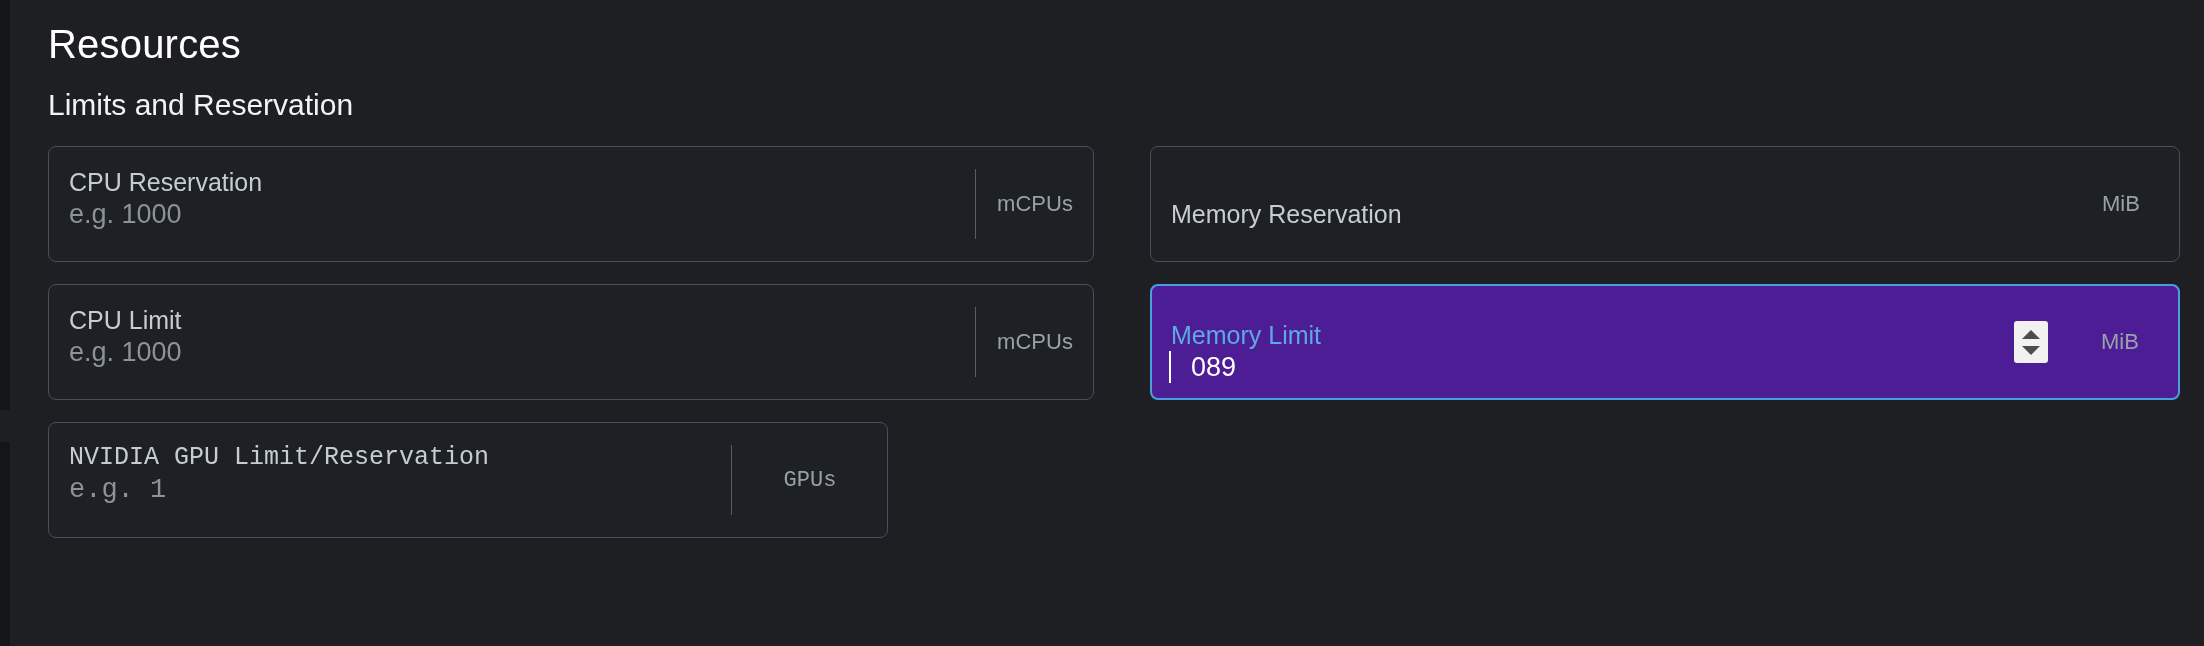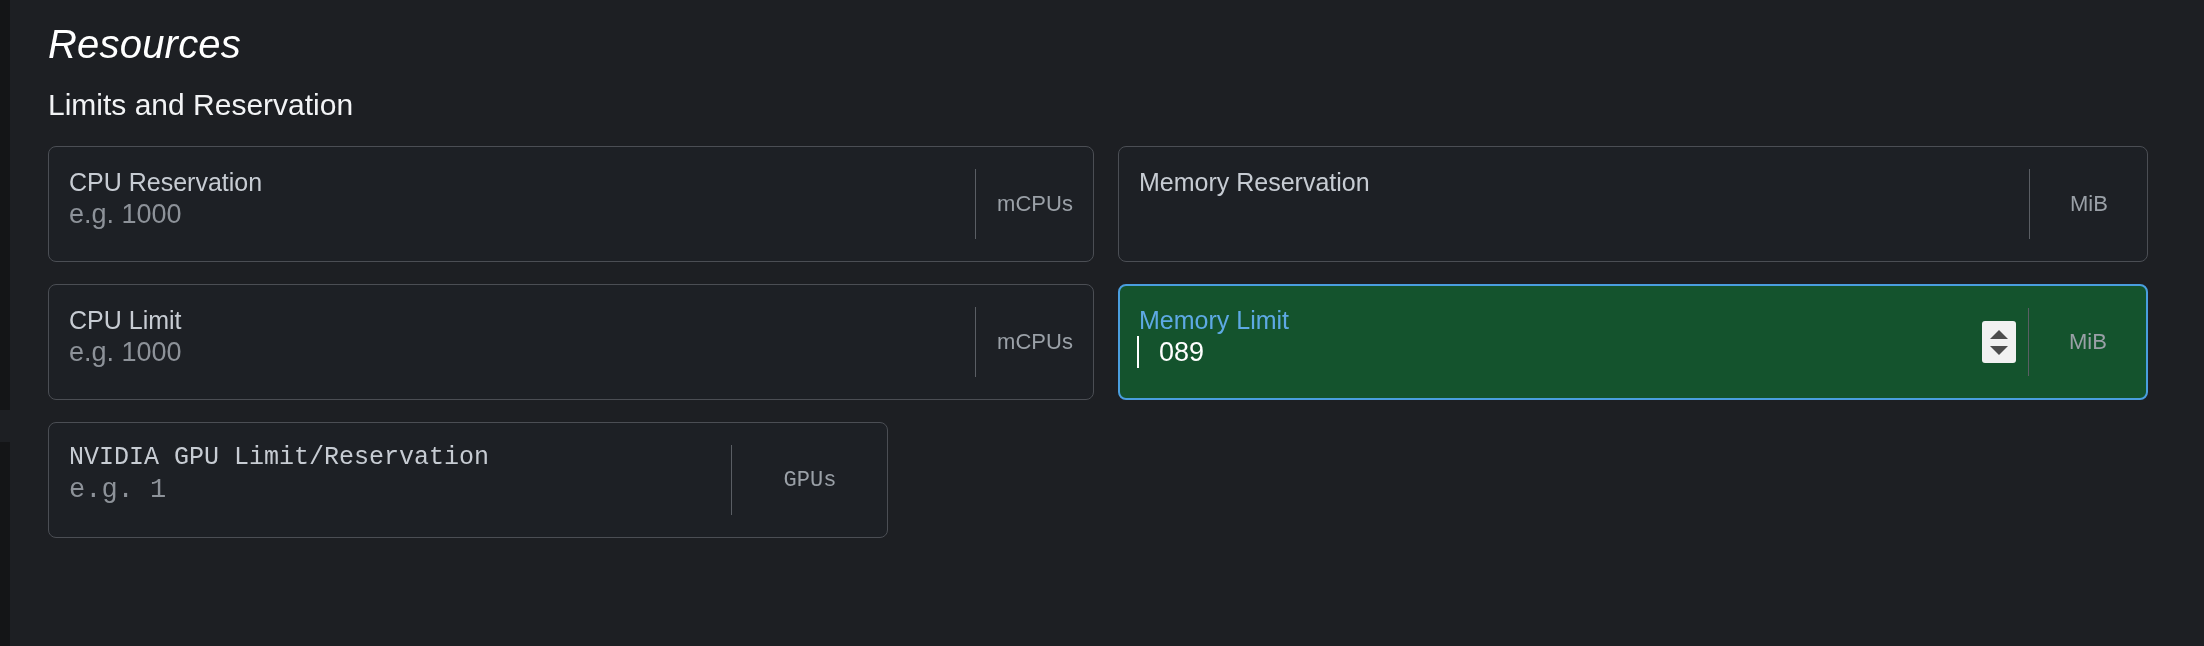--- a/index.html
+++ b/index.html
@@ -36,61 +36,60 @@
   }
 
   .title {
     color: #ffffff;
     font-size: 40px;
     font-weight: 400;
     line-height: 1.0;
     letter-spacing: 0.2px;
     margin: 6px 0 0 0;
     white-space: nowrap;
-    font-style: italic;
   }
   .subtitle {
     color: #f2f3f5;
     font-size: 30px;
     font-weight: 400;
     line-height: 1.0;
     margin: 26px 0 0 0;
     white-space: nowrap;
   }
 
   .grid {
     margin-top: 26px;
     position: relative;
   }
 
   .row {
     display: flex;
-    gap: 24px;
+    gap: 56px;
     margin-bottom: 22px;
   }
 
   .col { display: flex; }
 
   
   .field {
     position: relative;
     display: flex;
     align-items: stretch;
     height: 116px;
     border: 1px solid #4b4e54;
     border-radius: 8px;
     background: #1d2025;
   }
   .field.focused {
     border: 2px solid #4a9ede;
-    background: #14532d;
+    background: #4c1d95;
   }
   .field.w-cpu  { width: 1046px; }
   .field.w-gpu  { width: 840px; font-family: Liberation Mono, monospace; }
-  .field.w-mem  { width: 1030px; }
+  .field.w-mem  { width: 1030px; align-items: center; }
 
   .field-main {
     flex: 1 1 auto;
     min-width: 0;
     padding: 20px 0 0 20px;
     display: flex;
     flex-direction: column;
     justify-content: flex-start;
   }
   .field.focused .field-main { padding-left: 19px; padding-top: 19px; }

